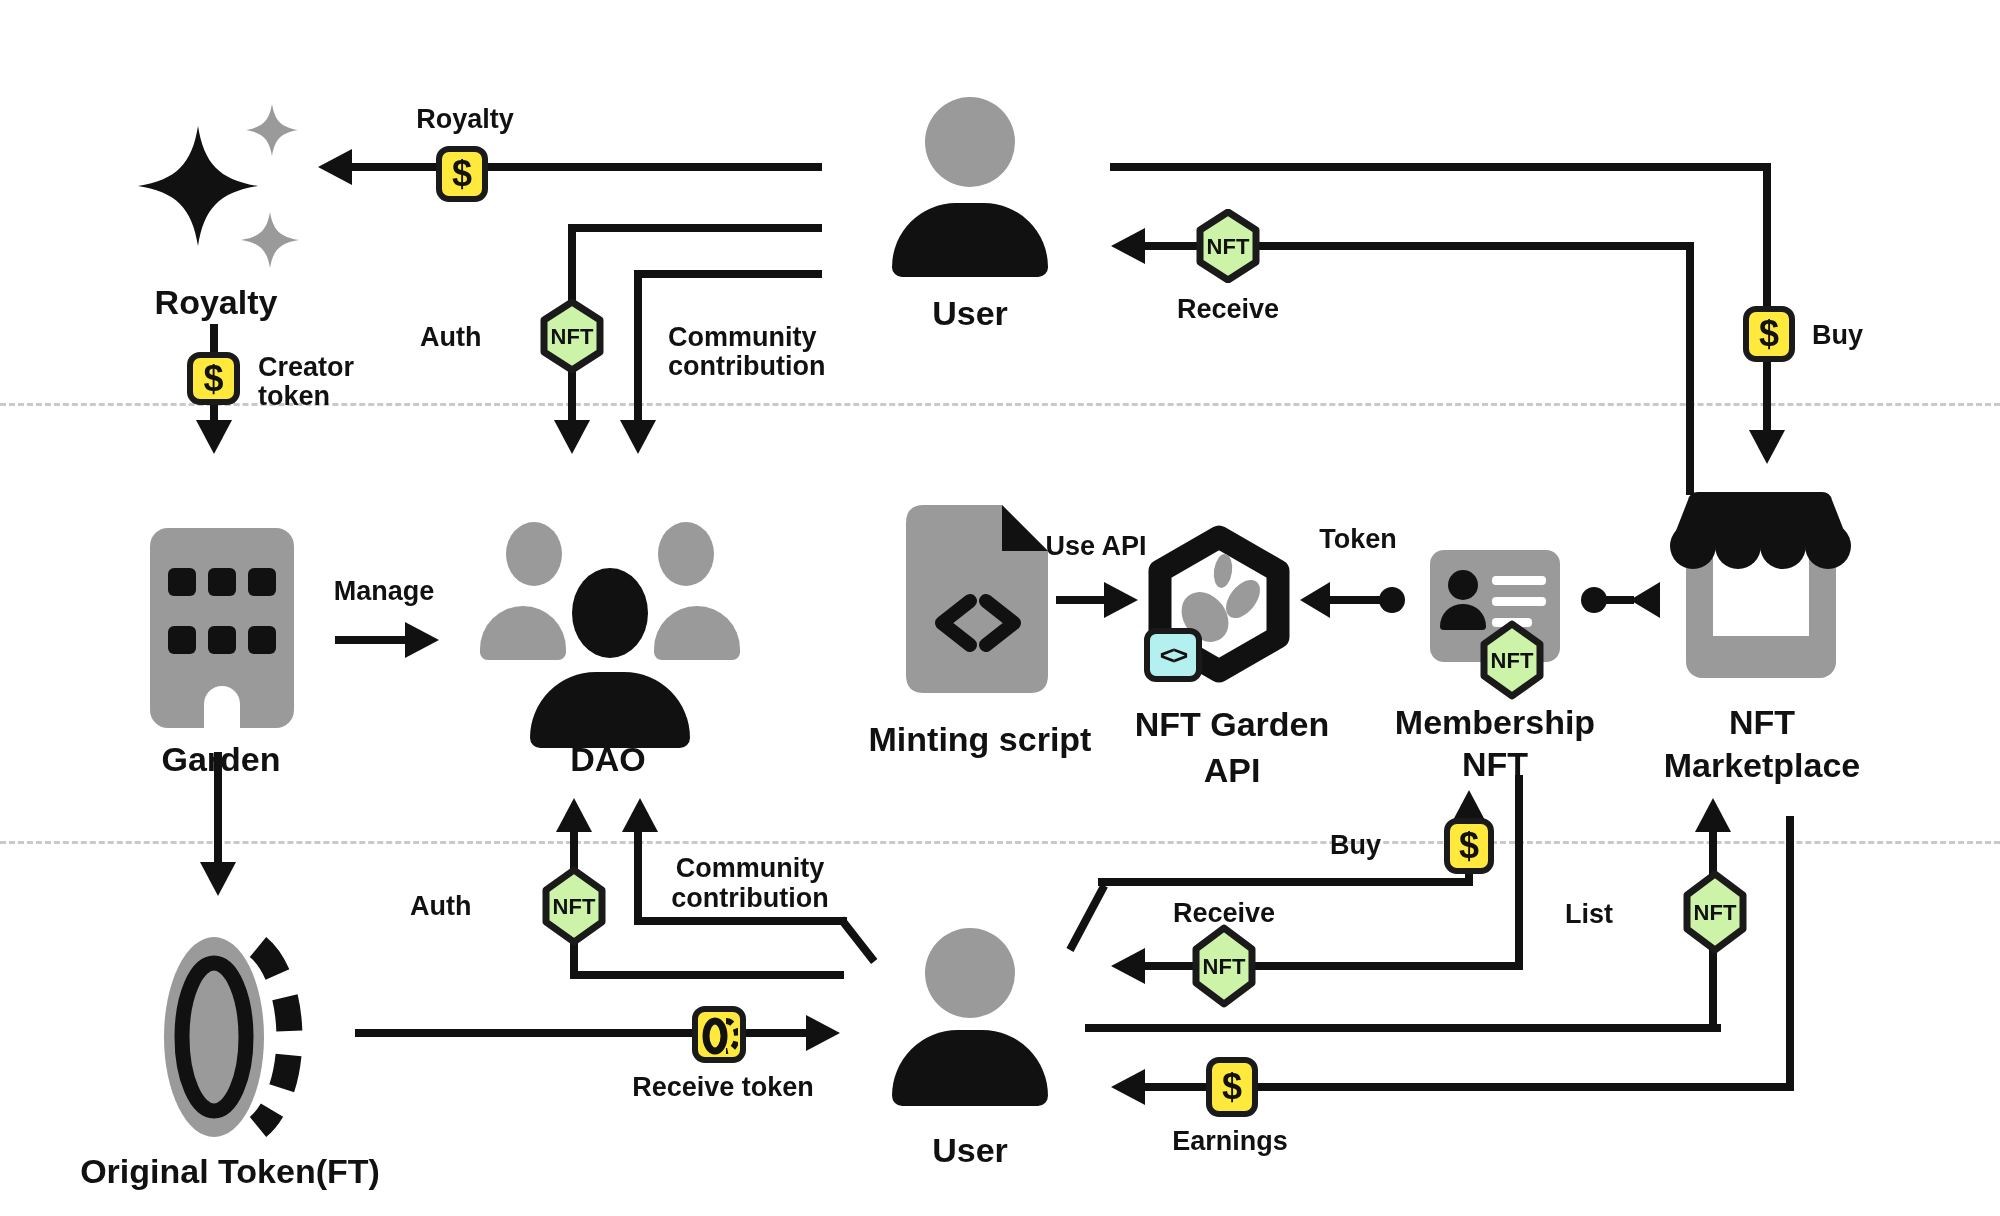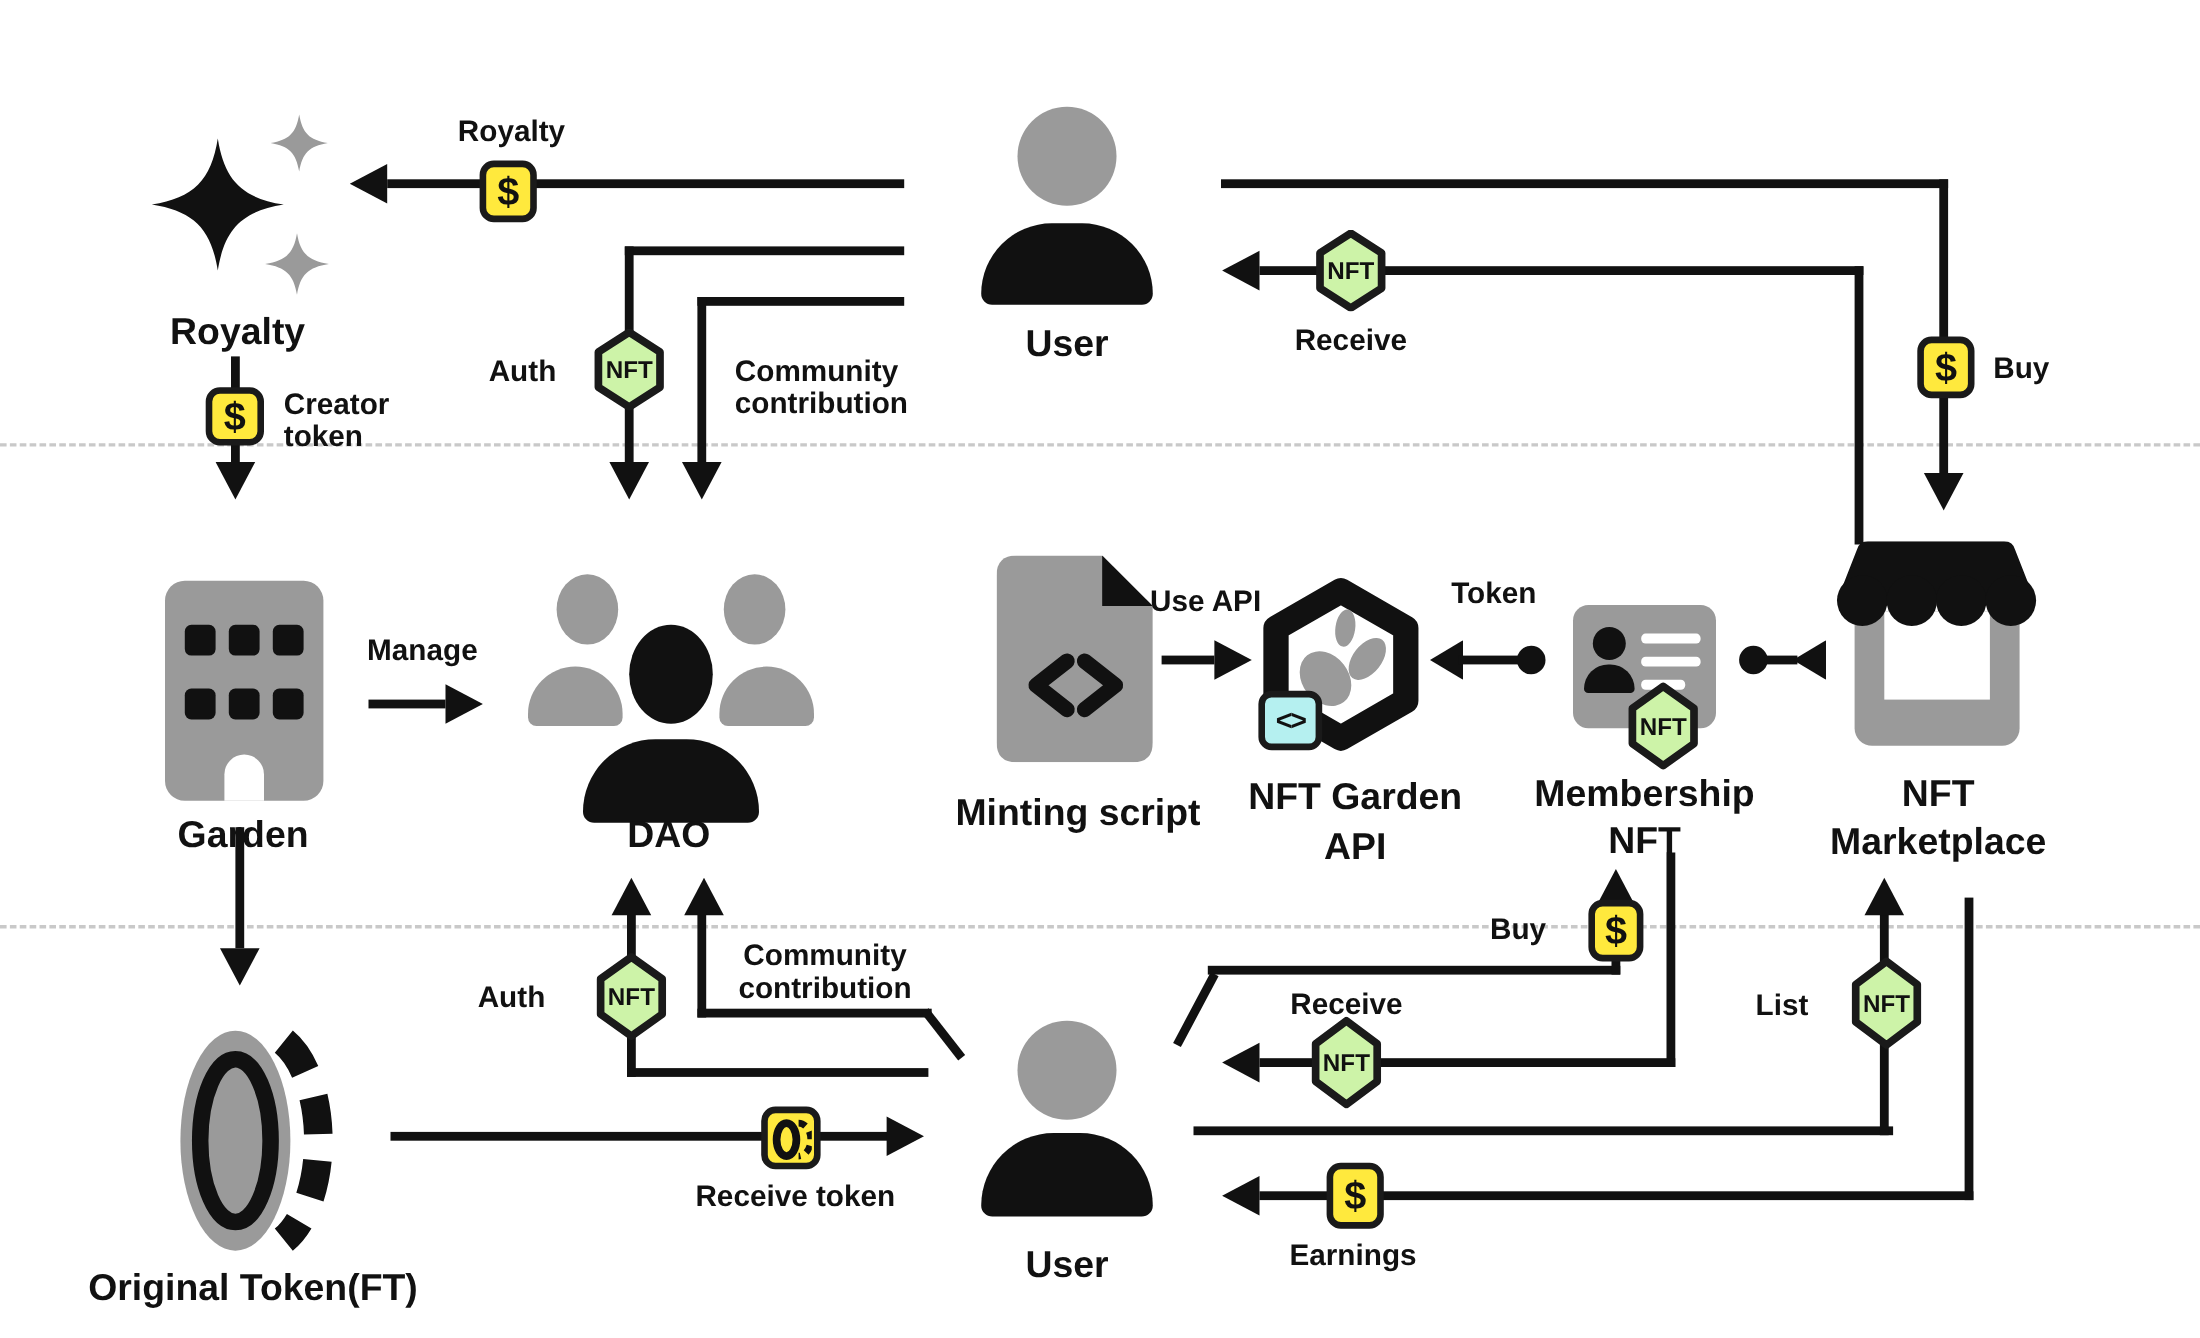--- a/index.html
+++ b/index.html
@@ -15,21 +15,21 @@
   .arr-r{position:absolute;width:0;height:0;border-top:18px solid transparent;border-bottom:18px solid transparent;border-left:34px solid #111;}
   .arr-d{position:absolute;width:0;height:0;border-left:18px solid transparent;border-right:18px solid transparent;border-top:34px solid #111;}
   .arr-u{position:absolute;width:0;height:0;border-left:18px solid transparent;border-right:18px solid transparent;border-bottom:34px solid #111;}
   .ybadge{position:absolute;background:#ffe93d;border:6px solid #1a1a1a;border-radius:13px;
     display:flex;align-items:center;justify-content:center;font-size:36px;font-weight:800;box-sizing:border-box;}
   .cbadge{position:absolute;background:#b5f0f0;border:6px solid #1a1a1a;border-radius:12px;
     display:flex;align-items:center;justify-content:center;font-size:26px;font-weight:900;letter-spacing:-2px;box-sizing:border-box;}
   .ann{position:absolute;font-size:27px;font-weight:800;line-height:30px;white-space:pre;}
   .lbl{position:absolute;font-size:34px;font-weight:800;text-align:center;white-space:pre;}
   .ctr{text-align:center;}
-  .rgt{text-align:center;}
+  .rgt{text-align:left;}
   .head{position:absolute;background:#9a9a9a;border-radius:50%;}
   .body{position:absolute;background:#111;border-radius:78px 78px 12px 12px;}
   .dot{position:absolute;width:26px;height:26px;border-radius:50%;background:#111;}
   svg{position:absolute;display:block;}
   svg text{font-family:"Liberation Sans",sans-serif;}
 </style>
 </head>
 <body>
 
 <div id="canvas">

